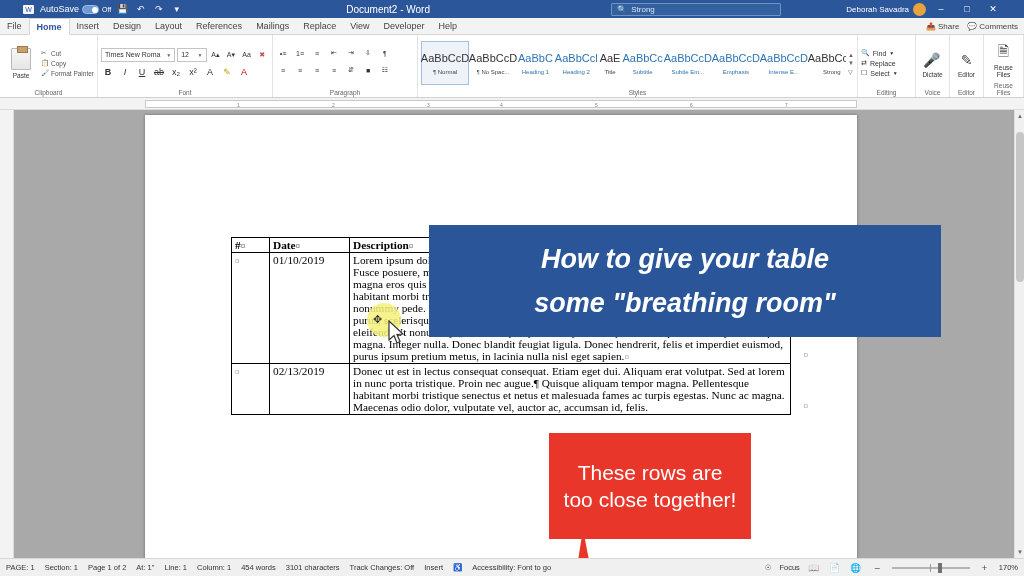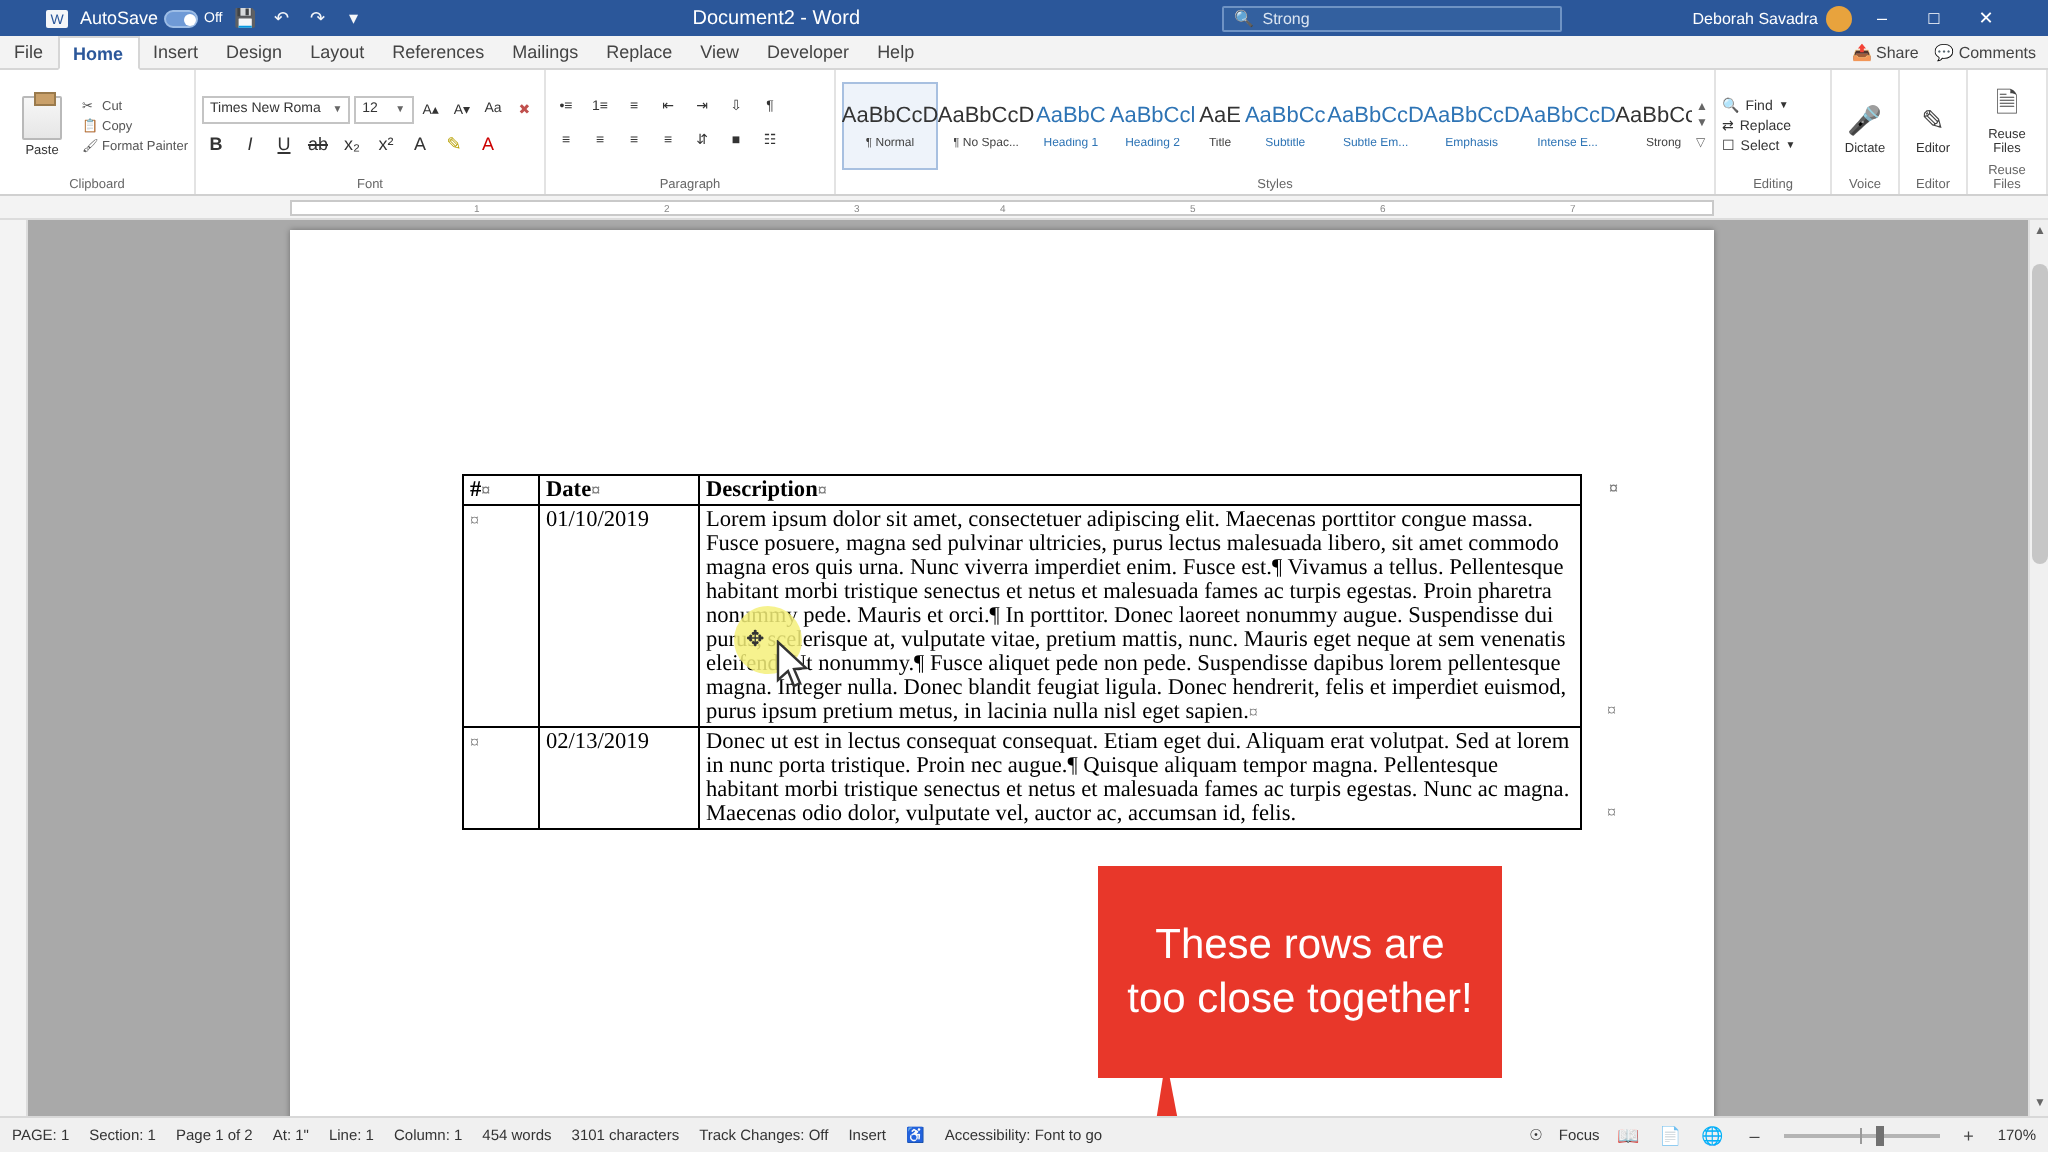--- a/index.html
+++ b/index.html
@@ -438,20 +438,24 @@
     </div>
 
     <div class="highlight-dot"></div>
     <div class="cursor">
       <svg width="20" height="28" viewBox="0 0 20 28">
         <path d="M1 1 L1 20 L6 15.5 L9 23 L12 21.5 L9 14.5 L15 14 Z" fill="#fff" stroke="#333" stroke-width="1.2"></path>
       </svg>
     </div>
     <div style="position:absolute;left:228px;top:198px;font-size:11px;color:#333;font-family:'Liberation Serif',serif">✥</div>
 
+    <div class="title-banner">
+      <div>How to give your table</div>
+      <div>some "breathing room"</div>
+    </div>
 
     <div class="red-tail"></div>
     <div class="red-callout">These rows are too close together!</div>
   </div>
 </div>
 
 <div class="scroll-v">
   <div class="scroll-arrow" style="top:0">▲</div>
   <div class="thumb"></div>
   <div class="scroll-arrow" style="bottom:0">▼</div>

